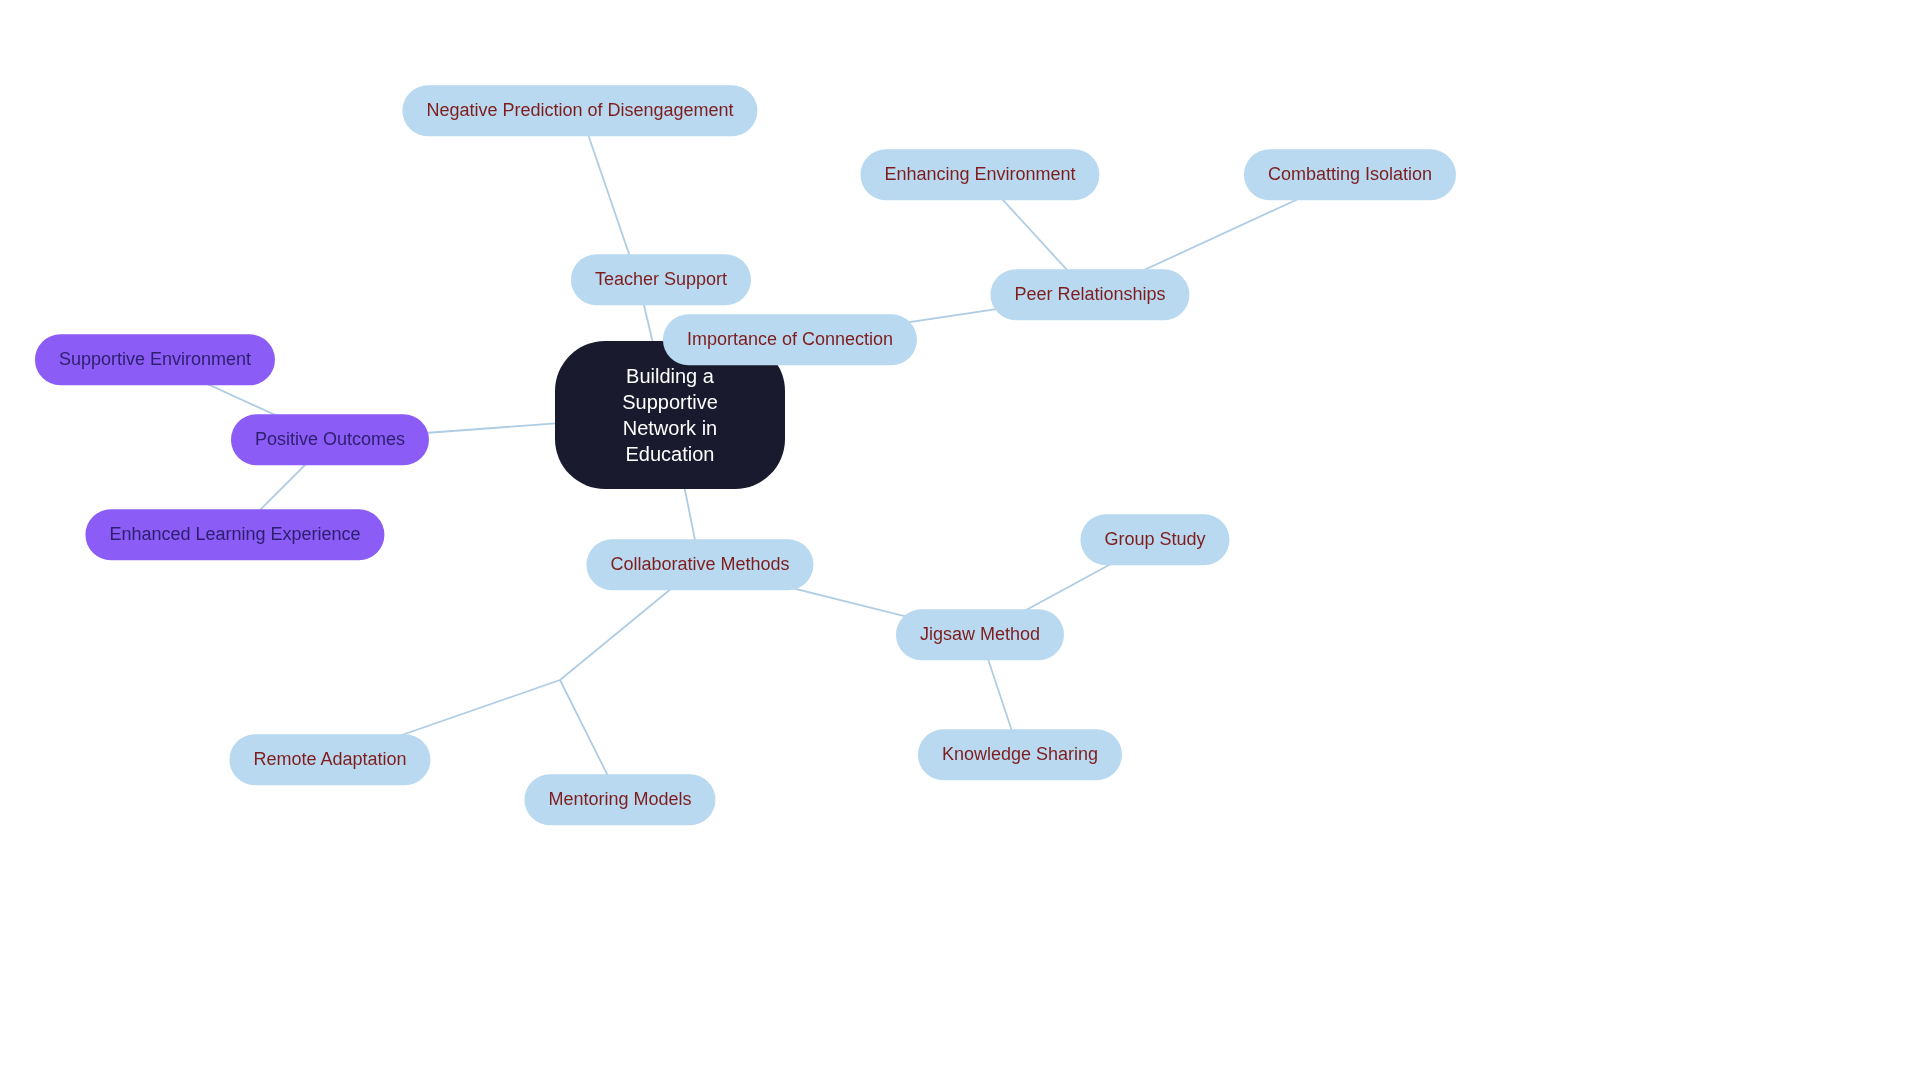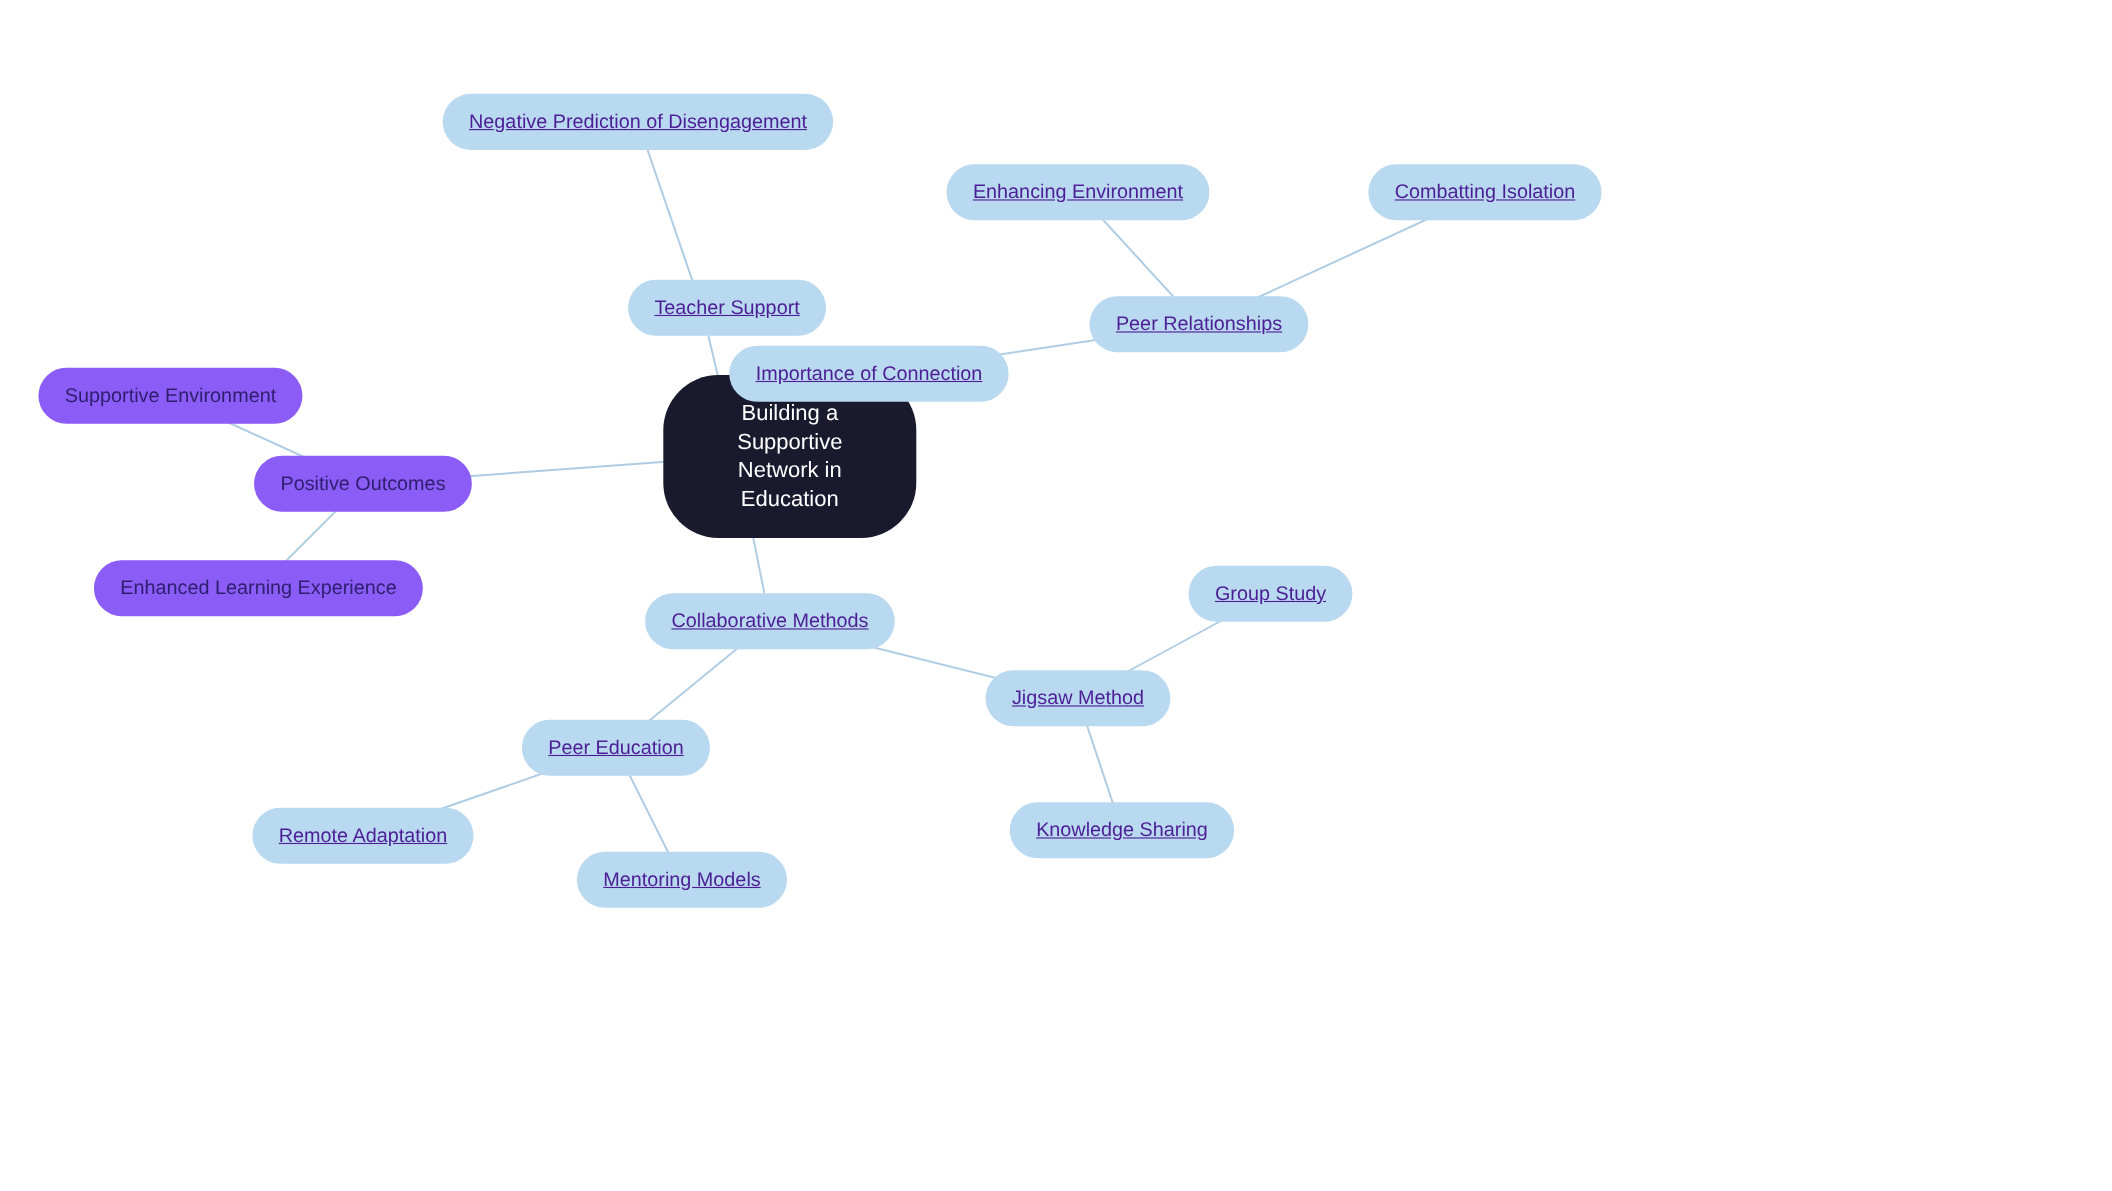--- a/index.html
+++ b/index.html
@@ -36,27 +36,25 @@
       padding: 14px 24px;
       transform: translate(-50%, -50%);
     }
     .node-center {
       background: #1a1a2e;
       color: #ffffff;
       font-size: 20px;
       font-weight: 500;
       width: 230px;
       padding: 22px 28px;
-      margin-left: 48px;
     }
     .node-blue {
       background: #b8d9f0;
-      color: #4c1d95;
+      color: #7f1d1d;
       border: none;
-      text-decoration: underline;
     }
     .node-purple {
       background: #8b5cf6;
       color: #2d1f6e;
       border: none;
     }
   </style>
 </head>
 <body>
 
@@ -117,23 +115,20 @@
   </div>
 
   <div class="node node-purple" id="node-enhancedLearning" style="left: 235px; top: 535px;">
     <span>Enhanced Learning Experience</span>
   </div>
 
   <div class="node node-blue" id="node-collaborativeMethods" style="left: 700px; top: 565px;">
     <span>Collaborative Methods</span>
   </div>
 
-  <div class="node node-blue" id="node-peerEducation" style="left: 560px; top: 680px;">
-    <span>Peer Education</span>
-  </div>
 
   <div class="node node-blue" id="node-remoteAdaptation" style="left: 330px; top: 760px;">
     <span>Remote Adaptation</span>
   </div>
 
   <div class="node node-blue" id="node-mentoringModels" style="left: 620px; top: 800px;">
     <span>Mentoring Models</span>
   </div>
 
   <div class="node node-blue" id="node-jigsawMethod" style="left: 980px; top: 635px;">

